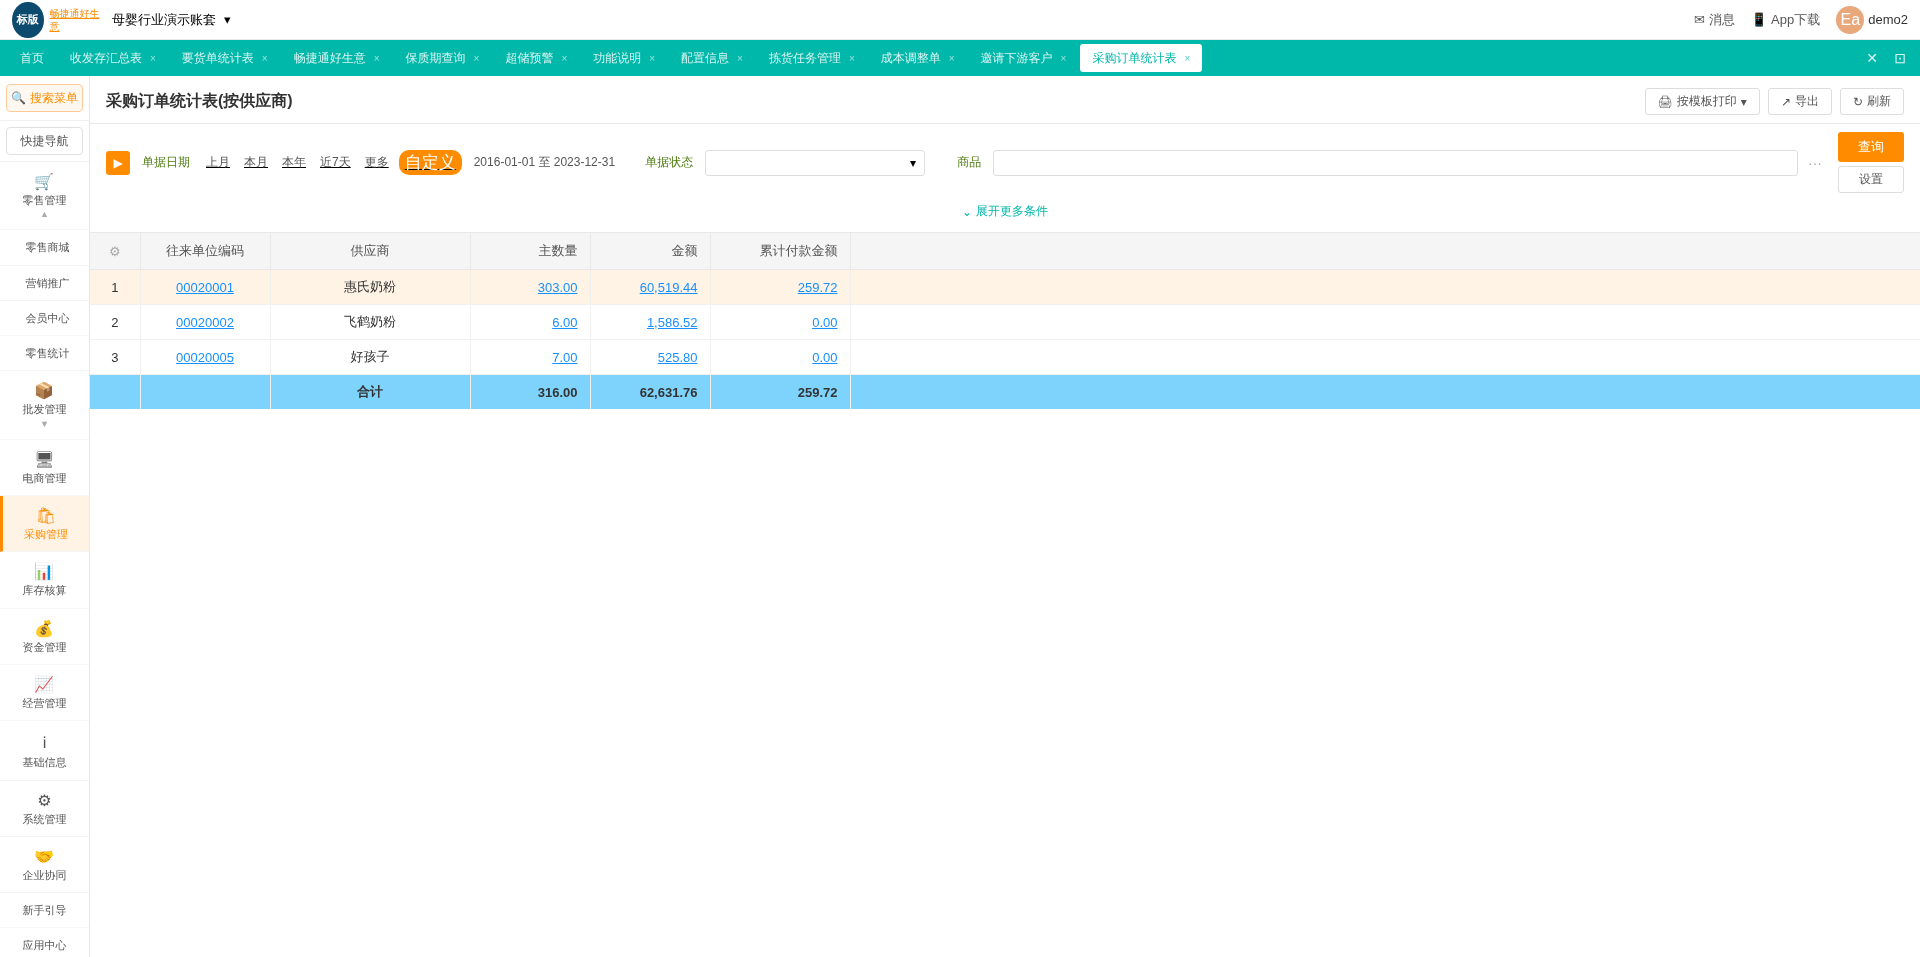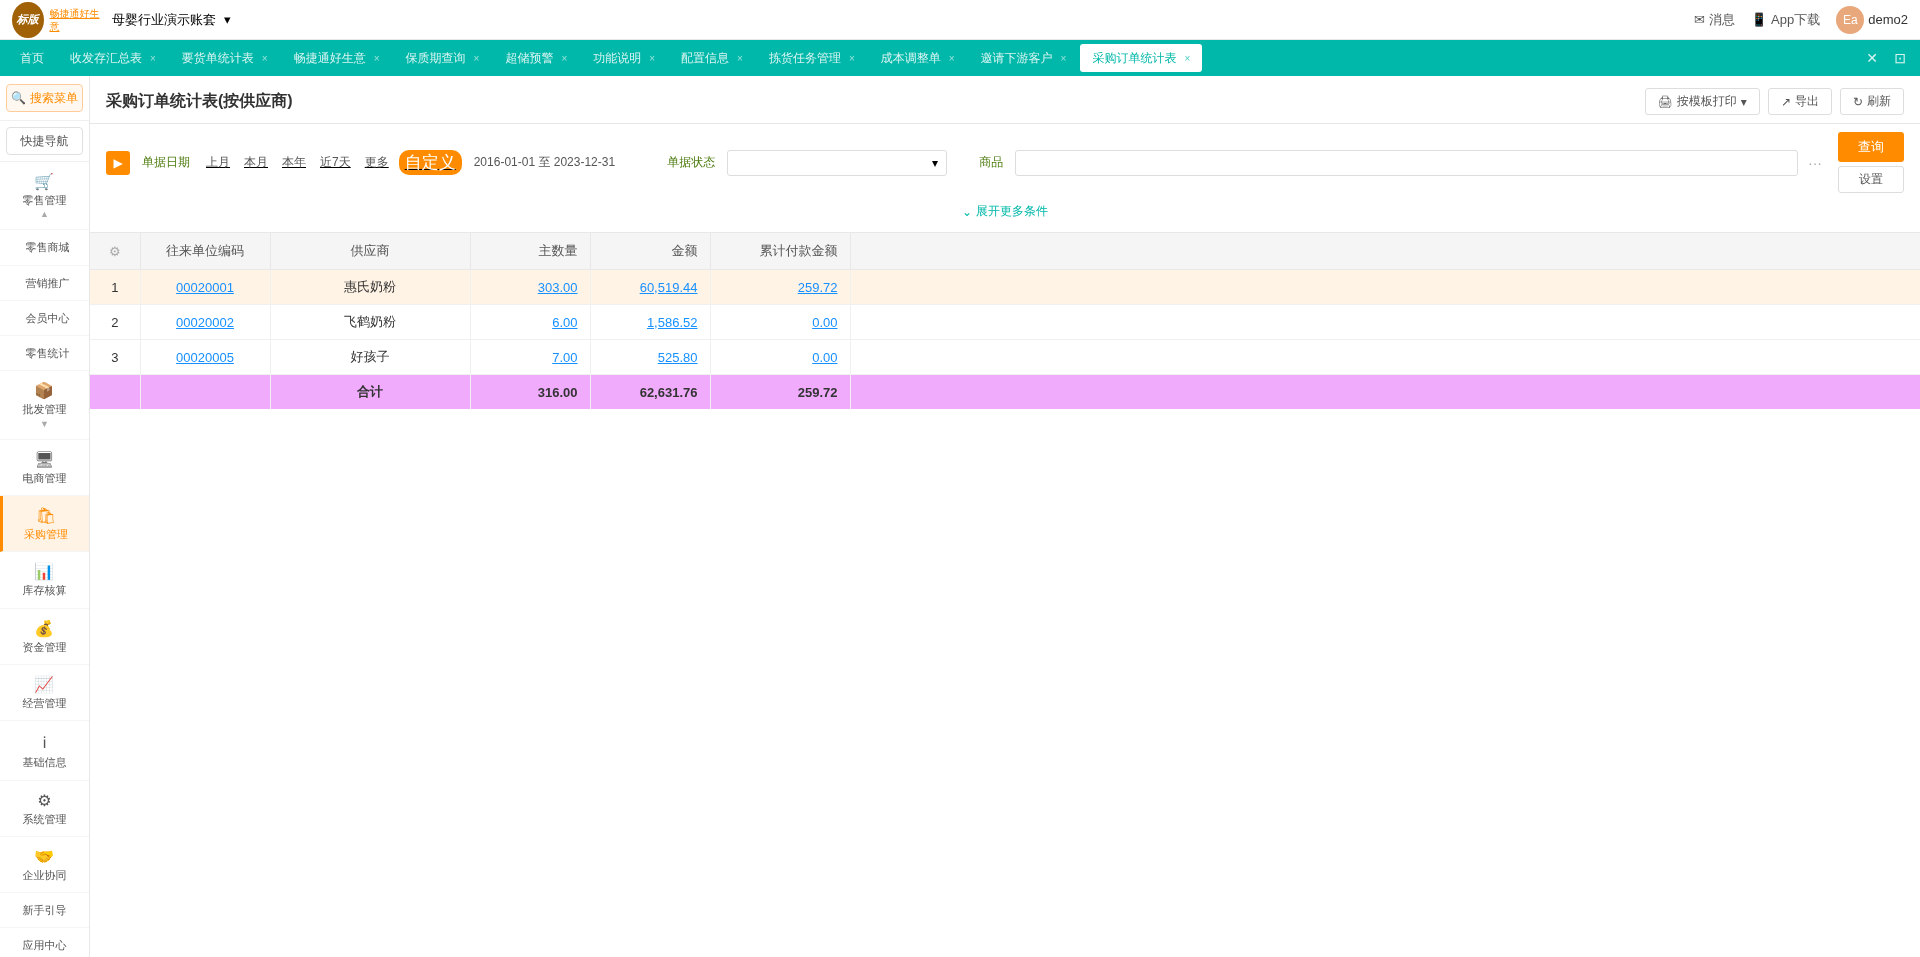--- a/index.html
+++ b/index.html
@@ -1,26 +1,26 @@
 <!DOCTYPE html>
 <html><head>
   <meta charset="utf-8">
   <style>
     * { margin: 0; padding: 0; box-sizing: border-box; }
     body { font-family: 'Microsoft YaHei', Arial, sans-serif; font-size: 13px; background: #f5f5f5; width: 1920px; min-height: 957px; overflow-x: hidden; }
     
     
     .top-bar { height: 40px; background: #fff; display: flex; align-items: center; padding: 0 12px; border-bottom: 1px solid #e8e8e8; position: relative; }
     .logo-area { display: flex; align-items: center; gap: 6px; width: 90px; }
-    .logo-icon { width: 36px; height: 36px; background: #a16207; border-radius: 50%; display: flex; align-items: center; justify-content: center; color: #fff; font-size: 11px; font-weight: bold; font-style: italic; }
+    .logo-icon { width: 36px; height: 36px; background: #0c4a6e; border-radius: 50%; display: flex; align-items: center; justify-content: center; color: #fff; font-size: 11px; font-weight: bold; }
     .logo-text { font-size: 10px; color: #ff8c00; line-height: 1.3; text-decoration: underline; }
     .breadcrumb-area { flex: 1; display: flex; align-items: center; gap: 8px; padding-left: 10px; }
     .top-right { display: flex; align-items: center; gap: 16px; margin-left: auto; }
     .top-btn { display: flex; align-items: center; gap: 4px; color: #555; font-size: 13px; cursor: pointer; }
-    .user-avatar { width: 28px; height: 28px; border-radius: 50%; background: #e8a87c; display: flex; align-items: center; justify-content: center; color: #fff; font-size: 12px; }
+    .user-avatar { width: 28px; height: 28px; border-radius: 50%; background: #e8a87c; display: flex; align-items: center; justify-content: center; color: #fff; font-size: 16px; }
     .user-name { color: #333; font-size: 13px; }
 
     
     .nav-tabs { height: 36px; background: #00b8a9; display: flex; align-items: center; padding: 0 8px; gap: 2px; overflow: hidden; }
     .nav-tab { height: 28px; padding: 0 12px; display: flex; align-items: center; gap: 4px; color: rgba(255,255,255,0.85); font-size: 12px; cursor: pointer; border-radius: 3px; white-space: nowrap; }
     .nav-tab.active { background: #fff; color: #00b8a9; }
     .nav-tab .close-x { font-size: 10px; opacity: 0.7; margin-left: 4px; }
     .nav-tab.active .close-x { color: #00b8a9; }
     .nav-right-btns { margin-left: auto; display: flex; align-items: center; gap: 4px; }
     .nav-ctrl-btn { width: 24px; height: 24px; display: flex; align-items: center; justify-content: center; color: rgba(255,255,255,0.85); cursor: pointer; font-size: 14px; }
@@ -79,21 +79,21 @@
     tbody td a, tbody td .link { color: #1890ff; text-decoration: underline; cursor: pointer; }
     .col-seq { width: 50px; }
     .col-code { width: 130px; }
     .col-supplier { width: 200px; }
     .col-qty { width: 120px; text-align: right; }
     .col-amount { width: 120px; text-align: right; }
     .col-paid { width: 140px; text-align: right; }
     .settings-icon { color: #aaa; cursor: pointer; }
 
     
-    .table-footer { background: #f0abfc; border-top: 1px solid #e8e8e8; }
+    .table-footer { background: #7dd3fc; border-top: 1px solid #e8e8e8; }
     .table-footer td { padding: 8px 12px; font-size: 13px; font-weight: bold; color: #333; text-align: center; border-right: 1px solid #f0f0f0; }
     .table-footer td:last-child { border-right: none; }
 
     .td-right { text-align: right !important; }
   </style>
 </head>
 <body>
 
 <div class="top-bar">
   <div class="logo-area">
@@ -287,21 +287,21 @@
         <div class="filter-date-shortcuts">
           <span class="date-shortcut">上月</span>
           <span class="date-shortcut">本月</span>
           <span class="date-shortcut">本年</span>
           <span class="date-shortcut">近7天</span>
           <span class="date-shortcut">更多</span>
           <span class="date-custom-badge">自定义</span>
         </div>
         <span class="date-range">2016-01-01 至 2023-12-31</span>
 
-        <span class="filter-label" style="margin-left:40px;">单据状态</span>
+        <span class="filter-label" style="margin-left:18px;">单据状态</span>
         <div class="filter-select-box" style="min-width:220px;">
           <span></span>
           <span>▾</span>
         </div>
 
         <span class="filter-label" style="margin-left:20px;">商品</span>
         <div style="flex:1; display:flex; align-items:center; gap:6px;">
           <div class="filter-select-box" style="flex:1; min-width:180px;">
             <span></span>
           </div>

